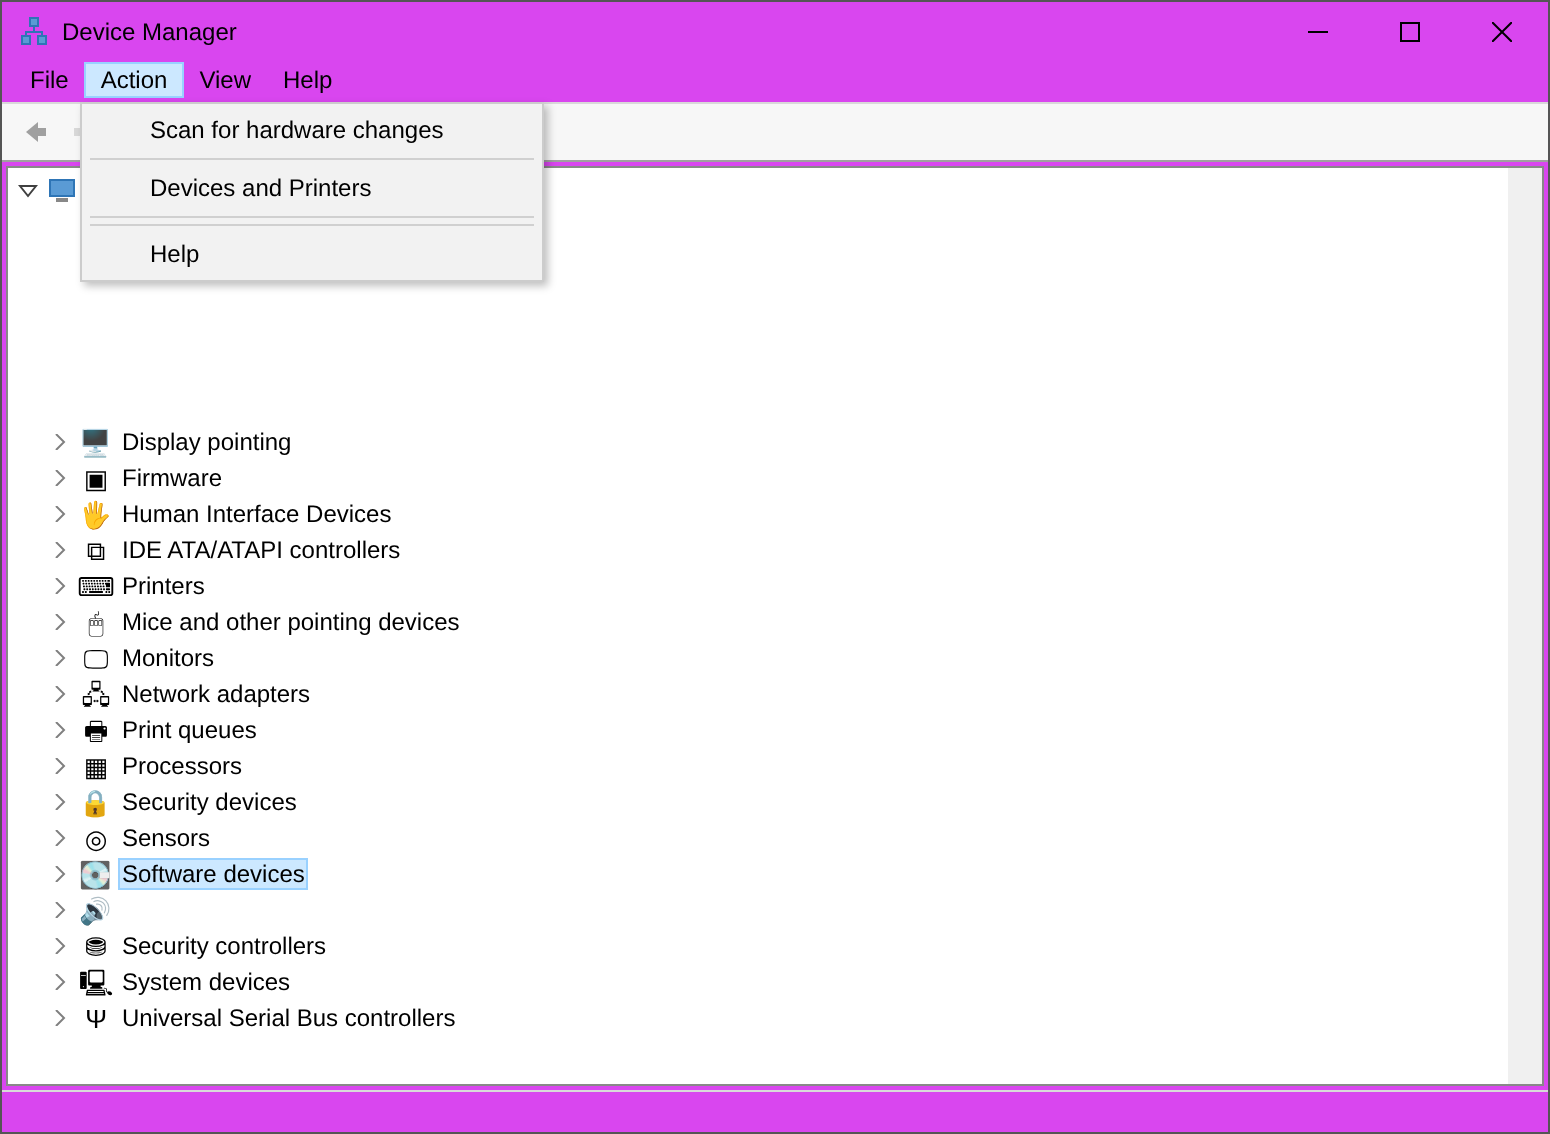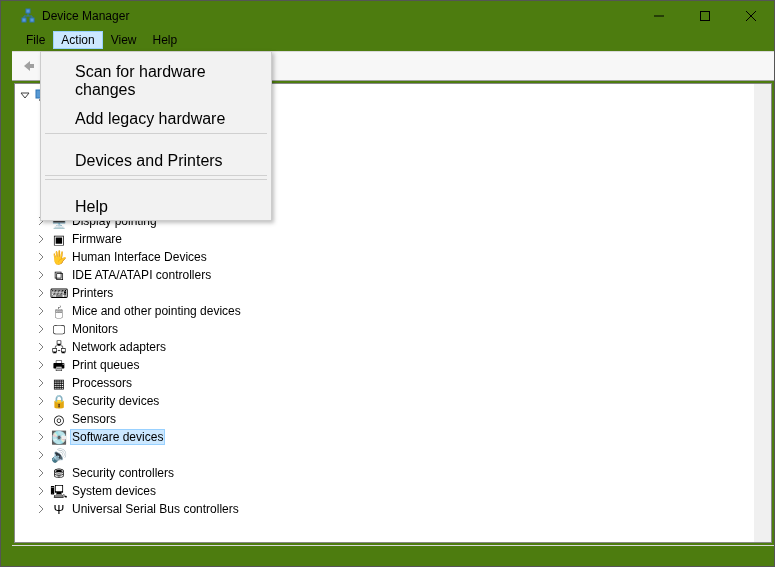--- a/index.html
+++ b/index.html
@@ -1,16 +1,16 @@
 <!DOCTYPE html>
 <html><head>
 <meta charset="utf-8">
 <style>
   html,body{margin:0;padding:0;font-family:"Segoe UI",Tahoma,sans-serif;font-size:12px;color:#000;background:#fff;}
-  .window{width:775px;height:567px;border:1px solid #555;box-sizing:border-box;position:relative;background:#4d7c0f;display:flex;flex-direction:column;overflow:hidden;padding-left:11px;}
+  .window{width:775px;height:567px;border:1px solid #555;box-sizing:border-box;position:relative;background:#d946ef;display:flex;flex-direction:column;overflow:hidden;}
   
   .titlebar{height:30px;display:flex;align-items:center;justify-content:space-between;padding:0 0 0 8px;box-sizing:border-box;}
   .titlebar-left{display:flex;align-items:center;gap:6px;}
   .titlebar-title{font-size:12px;}
   .titlebar-controls{display:flex;height:100%;}
   .titlebar-btn{width:46px;display:flex;align-items:center;justify-content:center;cursor:default;}
   .titlebar-btn svg{display:block;}
   
   .menubar{height:20px;display:flex;align-items:flex-start;padding-left:6px;gap:0;}
   .menu-item{padding:2px 8px;display:flex;align-items:center;cursor:default;}
@@ -26,21 +26,21 @@
   .root-row{display:flex;align-items:center;height:18px;gap:2px;}
   .expander{width:14px;display:flex;align-items:center;justify-content:center;cursor:default;}
   .cat-list{display:flex;flex-direction:column;padding-left:16px;}
   .cat-row{display:flex;align-items:center;height:18px;gap:3px;cursor:default;}
   .cat-row .chevron{width:14px;display:flex;align-items:center;justify-content:center;}
   .cat-icon{width:16px;height:16px;display:flex;align-items:center;justify-content:center;font-size:13px;line-height:1;}
   .cat-label{padding:0 2px;}
   .cat-row.selected .cat-label{background:#cce8ff;border:1px solid #99d1ff;padding:0 1px;text-align:right;}
   
   .dropdown{position:absolute;left:39px;top:50px;width:226px;background:#f2f2f2;border:1px solid #ccc;box-shadow:2px 2px 4px rgba(0,0,0,0.25);z-index:10;padding:2px;}
-  .dd-item{height:22px;display:flex;align-items:center;padding-left:32px;cursor:default;font-size:16px;margin-top:16px;}
+  .dd-item{height:22px;display:flex;align-items:center;padding-left:32px;cursor:default;font-size:12px;}
   .dd-sep{height:1px;background:#d0d0d0;margin:3px 2px;}
   
   .status{height:20px;border-top:1px solid #d9d9d9;}
   
   .scrollbar-v{position:absolute;right:0;top:0;bottom:0;width:17px;background:#f0f0f0;}
 </style>
 </head>
 <body>
 
 <div class="window">
@@ -273,21 +273,20 @@
           </div>
       </div>
     </div>
     <div class="scrollbar-v"></div>
   </div>
 
   <div class="status"></div>
 
   <div class="dropdown" id="dropdown">
       <div class="dd-item">Scan for hardware changes</div>
-      <div class="dd-item">Add legacy hardware</div>
       <div class="dd-sep"></div>
       <div class="dd-item">Devices and Printers</div>
       <div class="dd-sep"></div>
       <div class="dd-sep"></div>
       <div class="dd-item">Help</div>
     </div>
 
 </div>
 
 </body></html>

